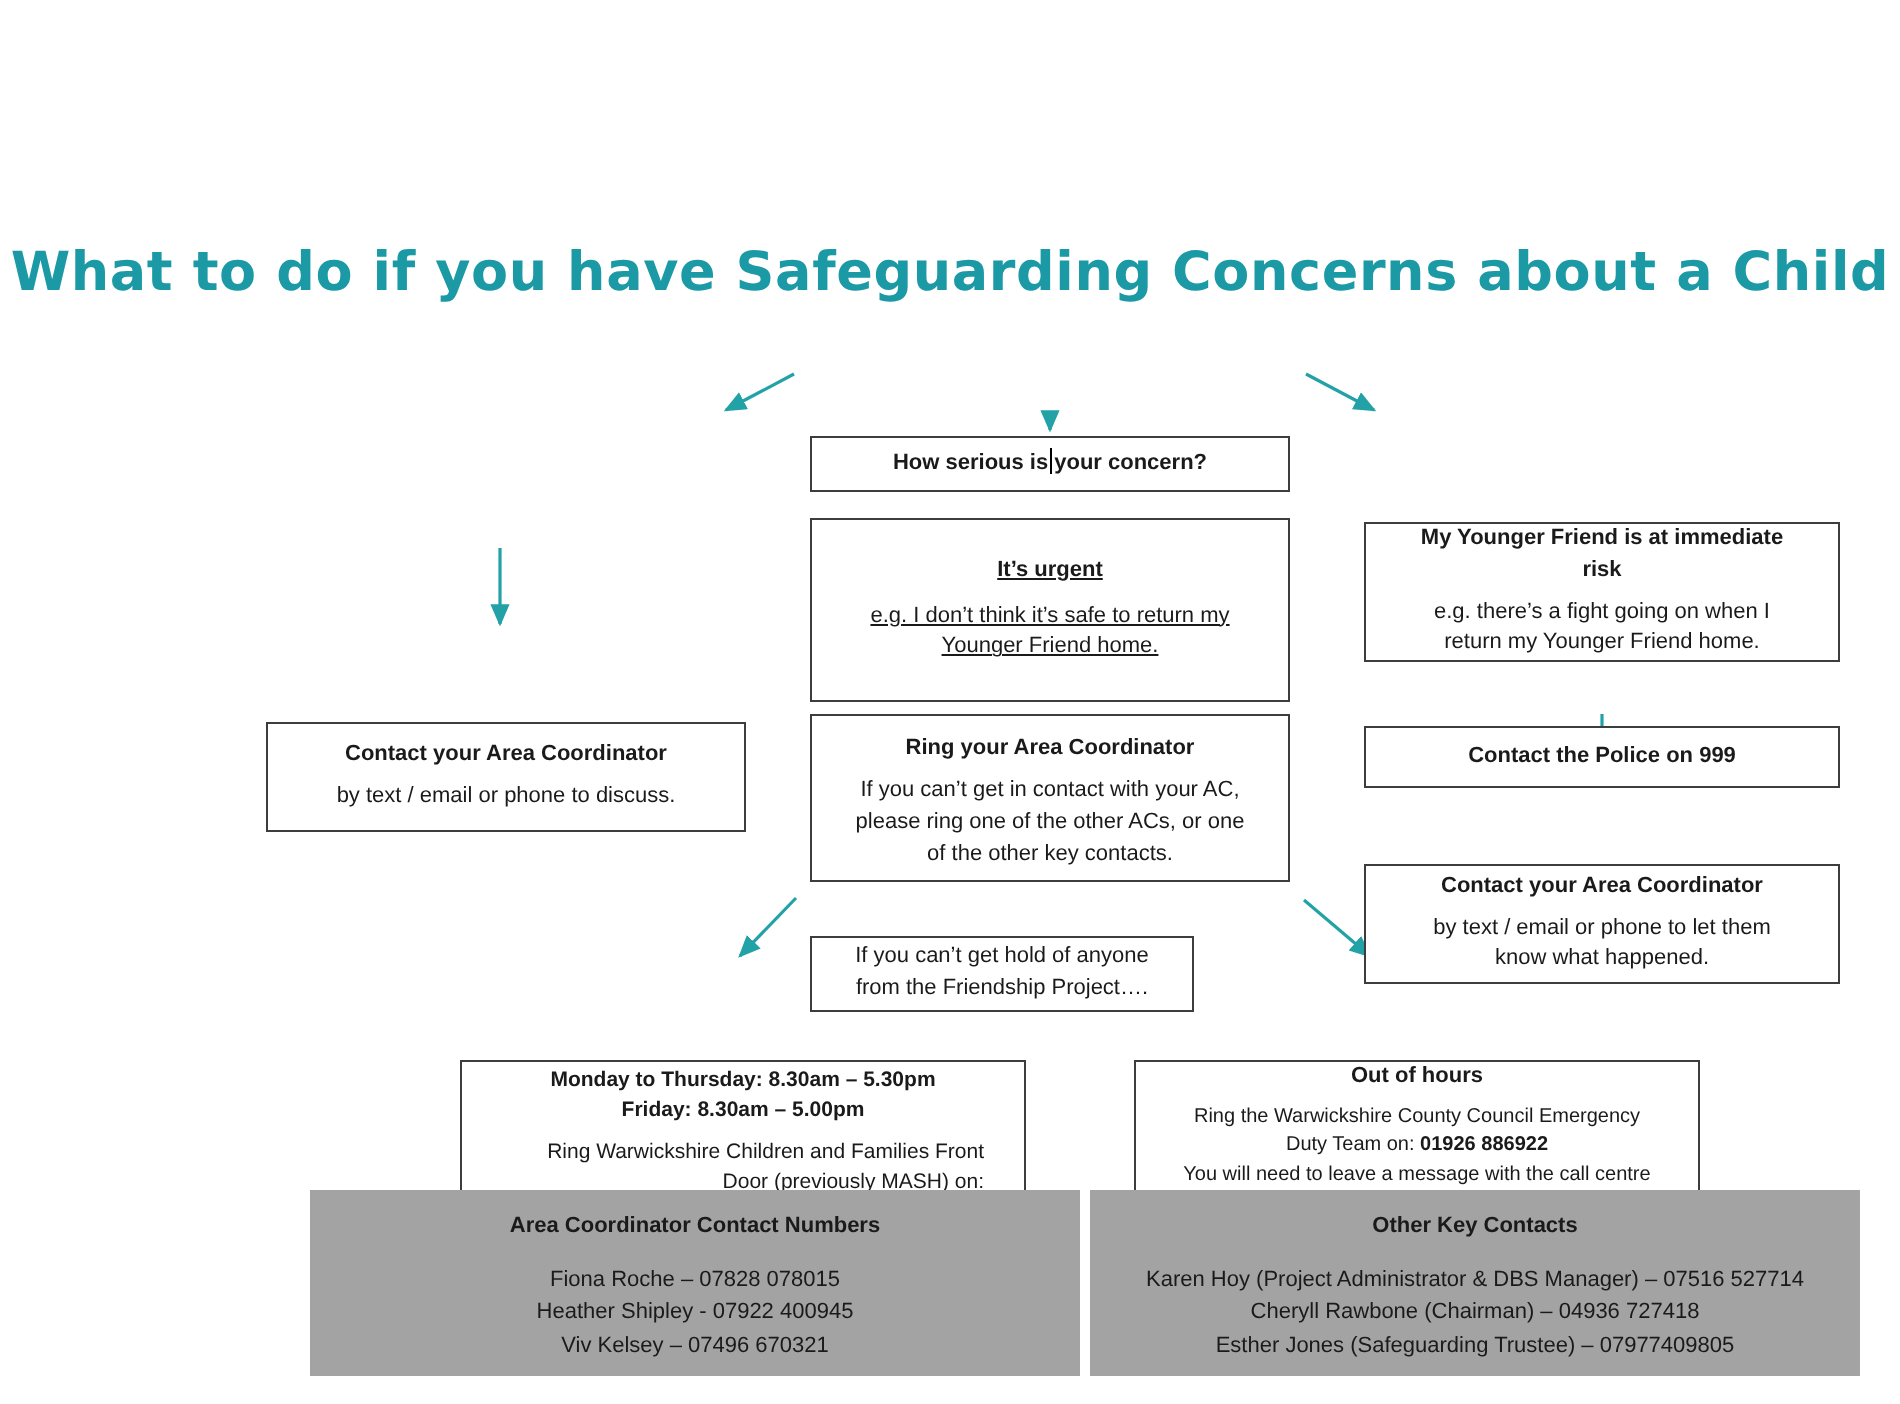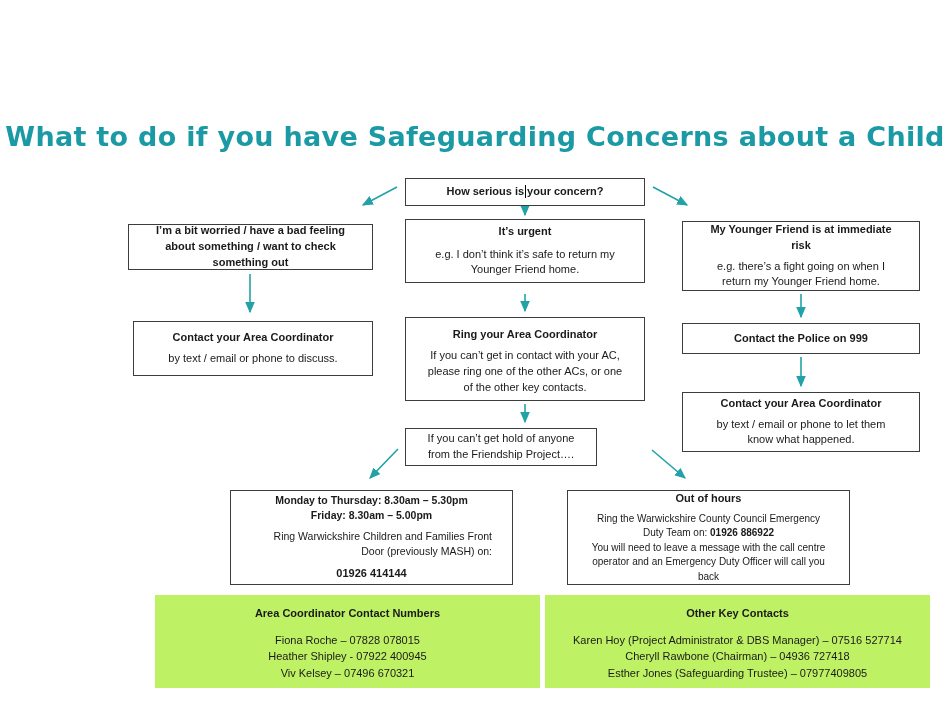--- a/index.html
+++ b/index.html
@@ -9,45 +9,45 @@
   }
   .corner-label{position:absolute;left:12px;top:16px;font-size:24px;color:#111;}
   .slide-title{
     position:absolute;left:0;top:121px;width:100%;text-align:center;
     font-size:27px;font-weight:bold;letter-spacing:.3px;color:#1b9aa6;
     font-family:"DejaVu Sans","Liberation Sans",sans-serif;
   }
   .fc-box{
     position:absolute;border:1.5px solid #3d3d3d;background:#fff;box-sizing:border-box;
     display:flex;flex-direction:column;justify-content:center;align-items:center;
-    text-align:center;font-size:11px;line-height:1.45;padding:4px 20px;
+    text-align:center;font-size:11px;line-height:1.45;padding:4px 20px;margin-top:40px;
   }
   .fc-box .heading{font-weight:bold;}
   .fc-box .body{margin-top:7px;}
   .fc-box .body-tight{margin-top:5px;}
   .caret{display:inline-block;width:1px;height:13px;background:#000;vertical-align:middle;margin:0 1px 2px 1px;}
   
   .box-root{left:405px;top:178px;width:240px;height:28px;}
   .box-l1{left:128px;top:224px;width:245px;height:46px;}
-  .box-m1{left:405px;top:219px;width:240px;height:64px;}
+  .box-m1{left:405px;top:219px;width:240px;height:92px;text-decoration:underline;}
   .box-r1{left:682px;top:221px;width:238px;height:70px;}
   .box-l2{left:133px;top:321px;width:240px;height:55px;}
   .box-m2{left:405px;top:317px;width:240px;height:84px;justify-content:flex-end;}
   .box-r2{left:682px;top:323px;width:238px;height:31px;}
   .box-r3{left:682px;top:392px;width:238px;height:60px;}
   .box-m3{left:405px;top:428px;width:192px;height:38px;}
   .box-hours{left:230px;top:490px;width:283px;height:95px;font-size:10.5px;text-align:right;}
   .box-ooh{left:567px;top:490px;width:283px;height:95px;font-size:10px;}
   .box-hours .phone,.box-ooh .phone{font-weight:bold;}
   .box-hours .body{margin-top:6px;}
   .box-hours .phone-line{margin-top:7px;font-size:11px;}
   .box-ooh .body{margin-top:5px;}
   
   .panel{
-    position:absolute;top:595px;width:385px;height:93px;background:#bef264;
+    position:absolute;top:595px;width:385px;height:93px;background:#a3a3a3;
     box-sizing:border-box;text-align:center;font-size:11px;line-height:1.5;padding-top:10px;
   }
   .panel-left{left:155px;}
   .panel-right{left:545px;}
   .panel .heading{font-weight:bold;margin-bottom:10px;}
   
   #arrows{position:absolute;left:0;top:0;width:950px;height:702px;pointer-events:none;}
   #arrows line{stroke:#22a2a7;stroke-width:1.6;}
 </style>
 </head>
@@ -75,23 +75,20 @@
     <line x1="398" y1="449" x2="370" y2="478" marker-end="url(#ah)"></line>
     <line x1="652" y1="450" x2="685" y2="478" marker-end="url(#ah)"></line>
   </svg>
 
   <div class="fc-box box-root">
     <div class="heading">
       <span>How serious is</span><span class="caret"></span><span>your concern?</span>
     </div>
   </div>
 
-  <div class="fc-box box-l1">
-    <div class="heading">I’m a bit worried / have a bad feeling about something / want to check something out</div>
-  </div>
 
   <div class="fc-box box-m1">
     <div class="heading">It’s urgent</div>
     <div class="body">e.g. I don’t think it’s safe to return my Younger Friend home.</div>
   </div>
 
   <div class="fc-box box-r1">
     <div class="heading">My Younger Friend is at immediate risk</div>
     <div class="body-tight">e.g. there’s a fight going on when I return my Younger Friend home.</div>
   </div>

